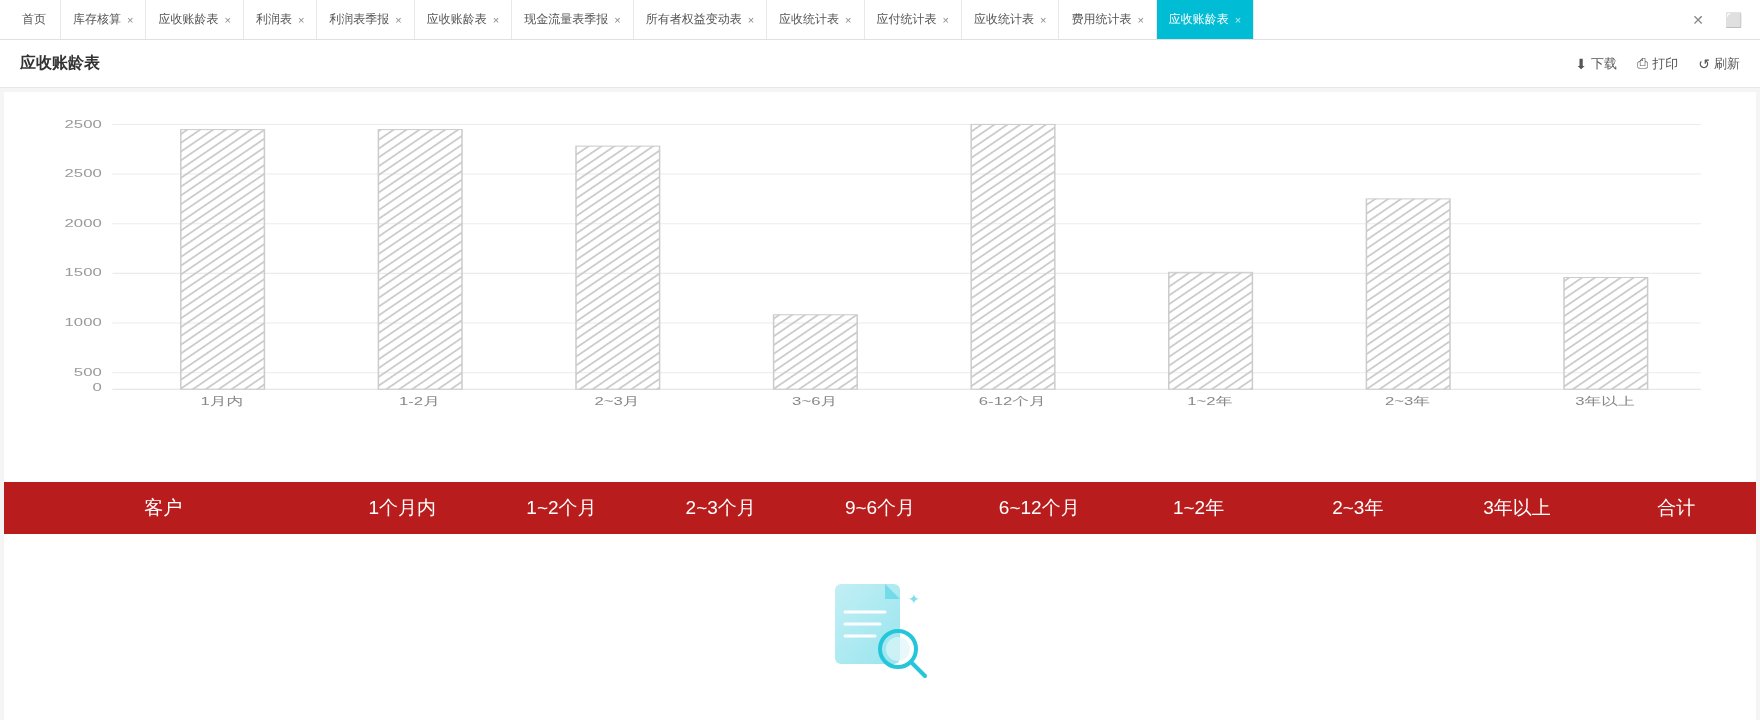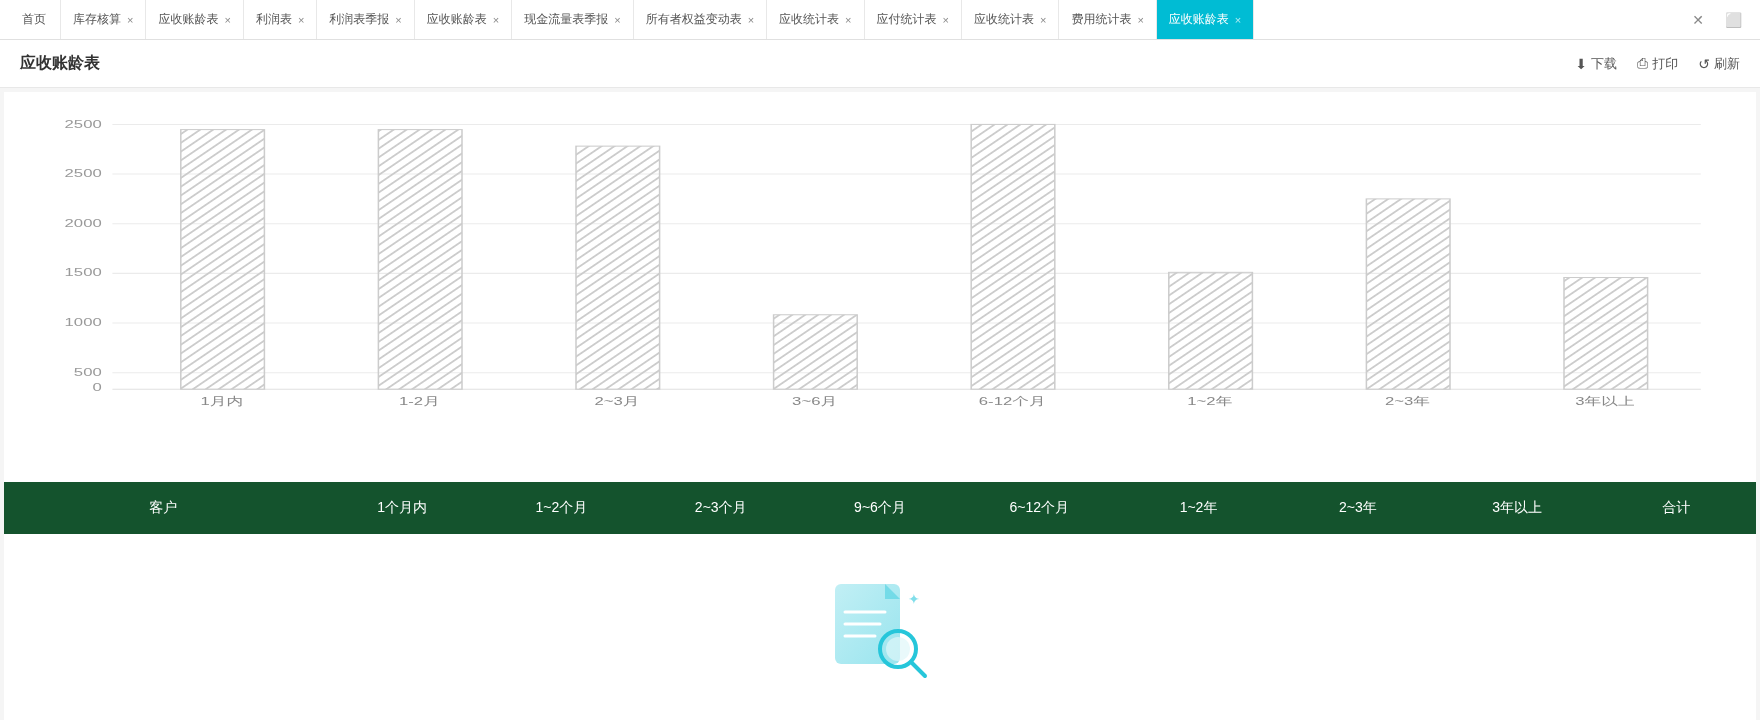--- a/index.html
+++ b/index.html
@@ -105,23 +105,23 @@
     .chart-area {
       padding: 20px 40px 10px 40px;
       height: 390px;
       background: #fff;
     }
 
     
     .table-header {
       display: grid;
       grid-template-columns: 2fr 1fr 1fr 1fr 1fr 1fr 1fr 1fr 1fr 1fr;
-      background: #14532d;
+      background: #b91c1c;
       color: #fff;
-      font-size: 14px;
+      font-size: 19px;
       height: 52px;
       align-items: center;
     }
     .table-header-cell {
       text-align: center;
       padding: 0 8px;
     }
 
     
     .empty-state {

